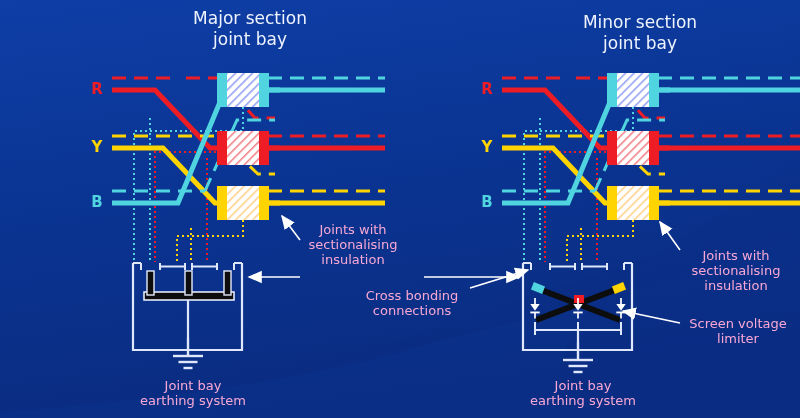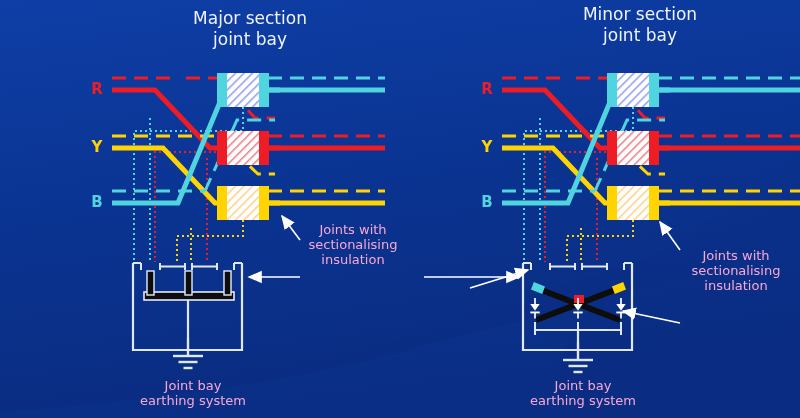--- a/index.html
+++ b/index.html
@@ -228,35 +228,39 @@
       <path d="M300,277 L249,277" marker-end="url(#arw)"></path>
       <path d="M424,277 L519,277" marker-end="url(#arw)"></path>
       <path d="M470,288 L528,270" marker-end="url(#arw)"></path>
       <path d="M680,323 L623,311" marker-end="url(#arw)"></path>
       <path d="M0,300 L0,300"></path>
     </g>
   </svg>
 
   <div class="lbl title" style="left:120px;top:8px;width:260px;">Major section
 joint bay</div>
-  <div class="lbl title" style="left:510px;top:4px;width:260px;">Minor section
+  <div class="lbl title" style="left:510px;top:12px;width:260px;">Minor section
 joint bay</div>
 
   <div class="lbl phase" style="left:88px;top:82px;width:18px;color:#ee1c25;">R</div>
   <div class="lbl phase" style="left:88px;top:140px;width:18px;color:#ffd400;">Y</div>
   <div class="lbl phase" style="left:88px;top:195px;width:18px;color:#4fd4e0;">B</div>
 
   <div class="lbl phase" style="left:478px;top:82px;width:18px;color:#ee1c25;">R</div>
   <div class="lbl phase" style="left:478px;top:140px;width:18px;color:#ffd400;">Y</div>
   <div class="lbl phase" style="left:478px;top:195px;width:18px;color:#4fd4e0;">B</div>
 
   <div class="lbl" style="left:288px;top:222px;width:130px;text-align:center;">Joints with
 sectionalising
 insulation</div>
   <div class="lbl" style="left:672px;top:248px;width:128px;text-align:center;">Joints with
 sectionalising
 insulation</div>
+  <div class="lbl" style="left:352px;top:288px;width:120px;text-align:center;">Cross bonding
+connections</div>
+  <div class="lbl" style="left:678px;top:316px;width:120px;text-align:center;">Screen voltage
+limiter</div>
   <div class="lbl" style="left:118px;top:378px;width:150px;text-align:center;">Joint bay
 earthing system</div>
   <div class="lbl" style="left:508px;top:378px;width:150px;text-align:center;">Joint bay
 earthing system</div>
 
 </div>
 
 </body></html>

